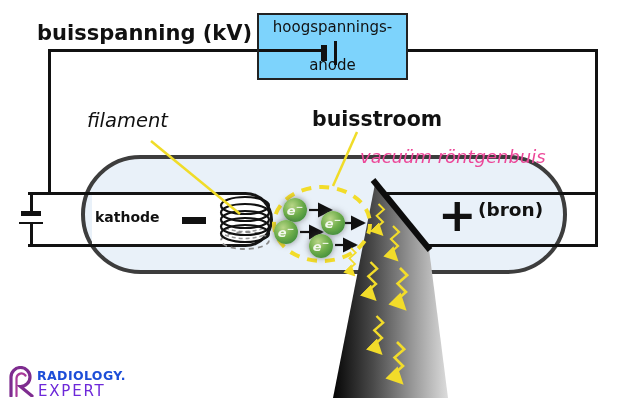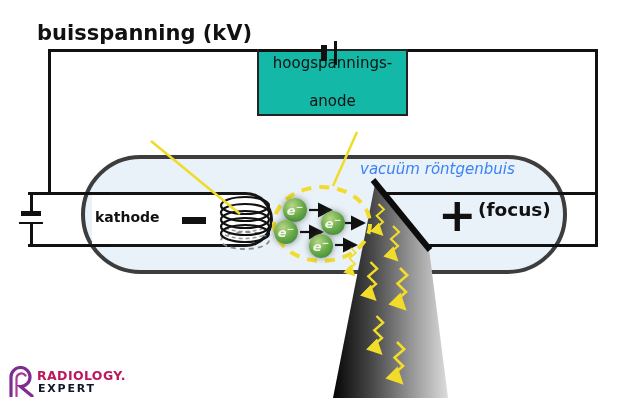--- a/index.html
+++ b/index.html
@@ -8,37 +8,37 @@
   .abs{position:absolute;}
   .wire{position:absolute;background:#111;}
   
   #tube{position:absolute;left:81px;top:155px;width:486px;height:119px;
         background:#e9f1f9;border:4px solid #3d3d3d;border-radius:62px;box-sizing:border-box;}
   
   #cathode-band{position:absolute;left:92px;top:192px;width:181px;height:55px;background:#ffffff;
         border-top:3px solid #151515;border-bottom:3px solid #151515;border-right:3px solid #151515;
         border-radius:0 28px 28px 0;box-sizing:border-box;}
   
-  #hv-box{position:absolute;left:257px;top:13px;width:151px;height:67px;background:#14b8a6;
-        border:2px solid #222;box-sizing:border-box;text-align:center;margin-top:36px;}
+  #hv-box{position:absolute;left:257px;top:13px;width:151px;height:67px;background:#7dd3fc;
+        border:2px solid #222;box-sizing:border-box;text-align:center;}
   #hv-box .l1{position:absolute;left:0;right:0;top:3px;font-size:15px;}
   #hv-box .l2{position:absolute;left:0;right:0;bottom:4px;font-size:15px;}
   .lbl{position:absolute;white-space:nowrap;}
   .bold{font-weight:bold;}
   .ital{font-style:italic;}
   
   .electron{position:absolute;width:24px;height:24px;border-radius:50%;
         background:radial-gradient(circle at 38% 32%, #b9d687 0%, #6fae4b 45%, #3d8a3a 85%, #2e7031 100%);
         box-shadow:0 0 6px rgba(70,70,70,.6);
         display:flex;align-items:center;justify-content:center;}
   .electron .e{color:#f2f7ec;font-style:italic;font-size:13px;font-weight:bold;line-height:1;}
   .electron .sup{color:#f2f7ec;font-size:9px;font-weight:bold;vertical-align:top;margin:-7px 0 0 0px;}
   
-  #logo-top{color:#be185d;font-size:12.5px;font-weight:bold;letter-spacing:.4px;}
-  #logo-bottom{color:#0f172a;font-size:11px;font-weight:bold;letter-spacing:1.8px;}
+  #logo-top{color:#1d4ed8;font-size:12.5px;font-weight:bold;letter-spacing:.4px;}
+  #logo-bottom{color:#6d28d9;font-size:15px;font-weight:normal;letter-spacing:1.8px;}
 </style>
 </head>
 <body>
 
 <div id="stage">
 
   <div id="tube"></div>
 
   <div id="cathode-band"></div>
 
@@ -130,26 +130,28 @@
   <div class="electron" style="left:321px;top:211px;">
     <span class="e">e</span>
       <span class="sup">−</span>
   </div>
   <div class="electron" style="left:309px;top:234px;">
     <span class="e">e</span>
       <span class="sup">−</span>
   </div>
 
   <div class="lbl bold" style="left:37px;top:21px;font-size:21px;">buisspanning (kV)</div>
-  <div class="lbl ital" style="left:360px;top:160px;font-size:15px;color:#3b82f6;">vacuüm röntgenbuis</div>
+  <div class="lbl ital" style="left:87px;top:109px;font-size:19.5px;">filament</div>
+  <div class="lbl bold" style="left:312px;top:107px;font-size:20.5px;">buisstroom</div>
+  <div class="lbl ital" style="left:360px;top:146px;font-size:18px;color:#ec4899;">vacuüm röntgenbuis</div>
   <div class="lbl bold" style="left:95px;top:209px;font-size:14px;">kathode</div>
   <div class="wire" style="left:182px;top:216.5px;width:24px;height:7.5px;"></div>
   <div class="lbl bold" style="left:438px;top:192px;font-size:46px;line-height:46px;">+</div>
   <div class="lbl bold" style="left:478px;top:200px;font-size:18.5px;line-height:19px;">
-    <span style="display:block;">(focus)</span>
+    <span style="display:block;">(bron)</span>
   </div>
 
   <div class="abs" style="left:8px;top:366px;width:130px;height:32px;">
     <svg width="27" height="31" viewBox="0 0 27 31" style="position:absolute;left:0;top:0;">
       <g fill="none" stroke-linecap="round">
         <path d="M3 30 L3 11 A9.5 9.5 0 0 1 22 11 A9.5 9.5 0 0 1 12.5 20.5 L24 30" stroke="#7e2c8f" stroke-width="3.2"></path>
         <path d="M8.5 30 L8.5 12 A5 5 0 0 1 17.5 9.5" stroke="#a83a9a" stroke-width="2.2"></path>
       </g>
     </svg>
     <div id="logo-top" class="abs" style="left:29px;top:2px;">RADIOLOGY.</div>

